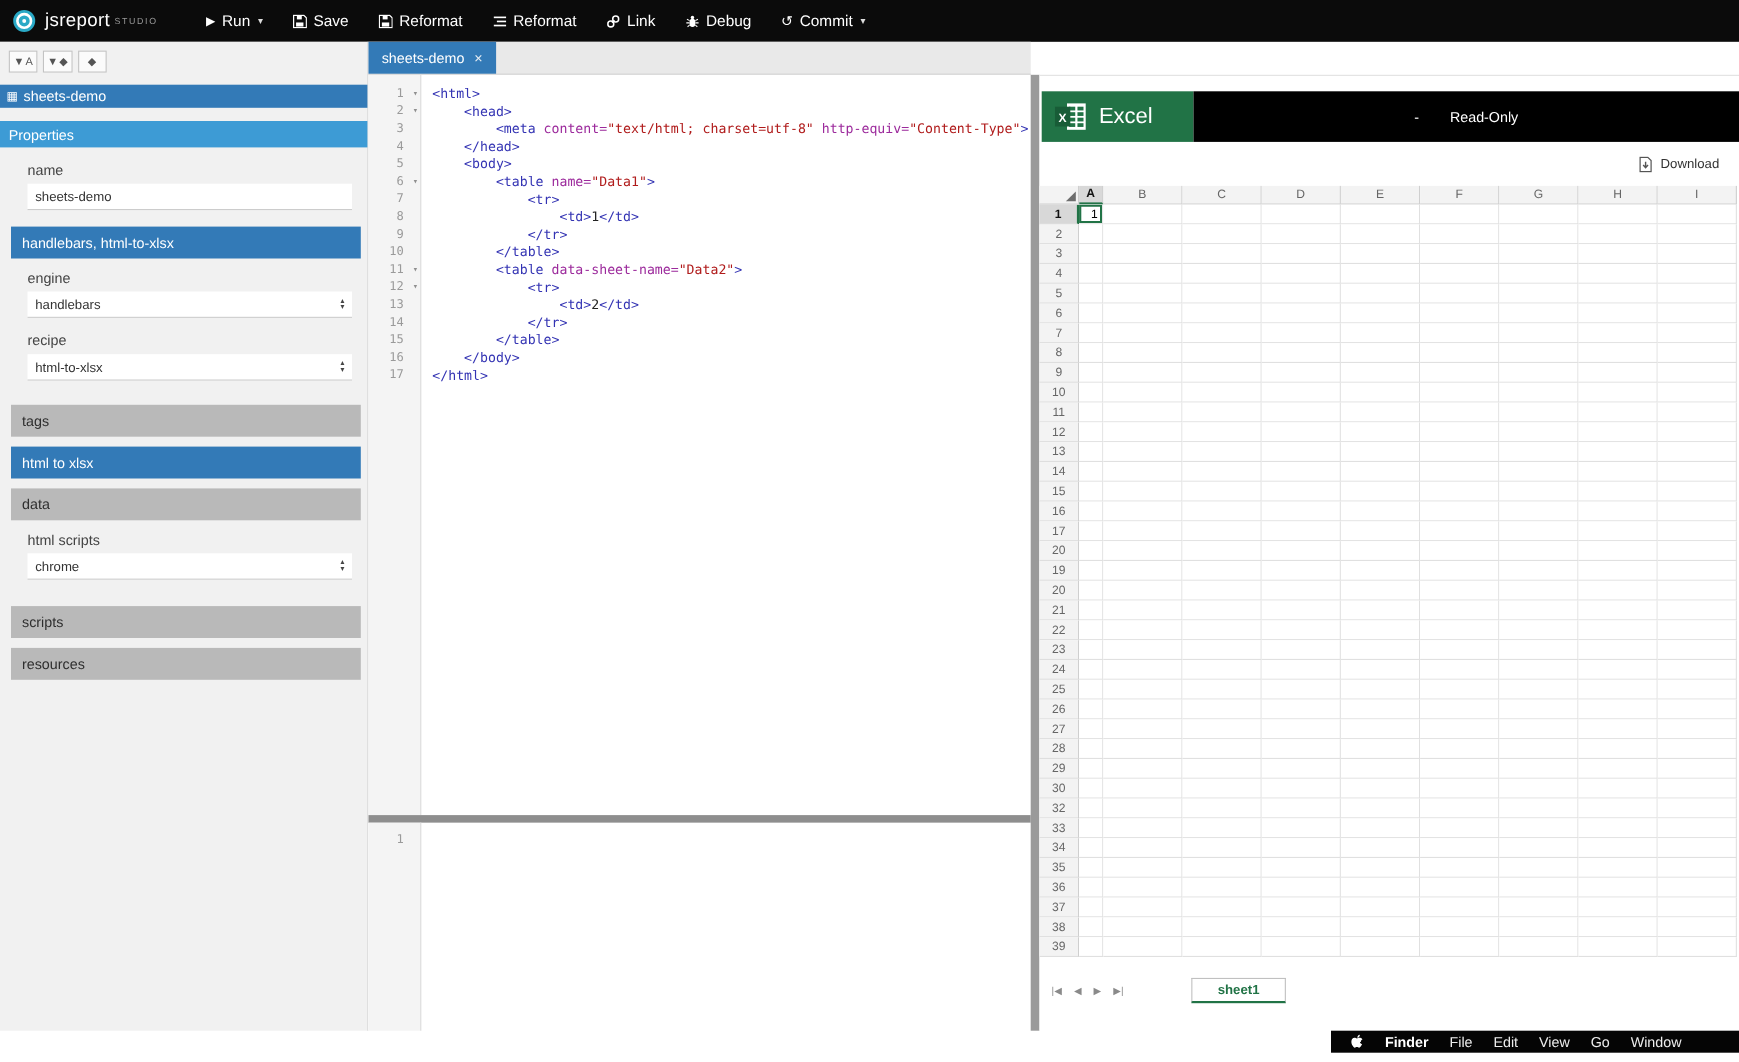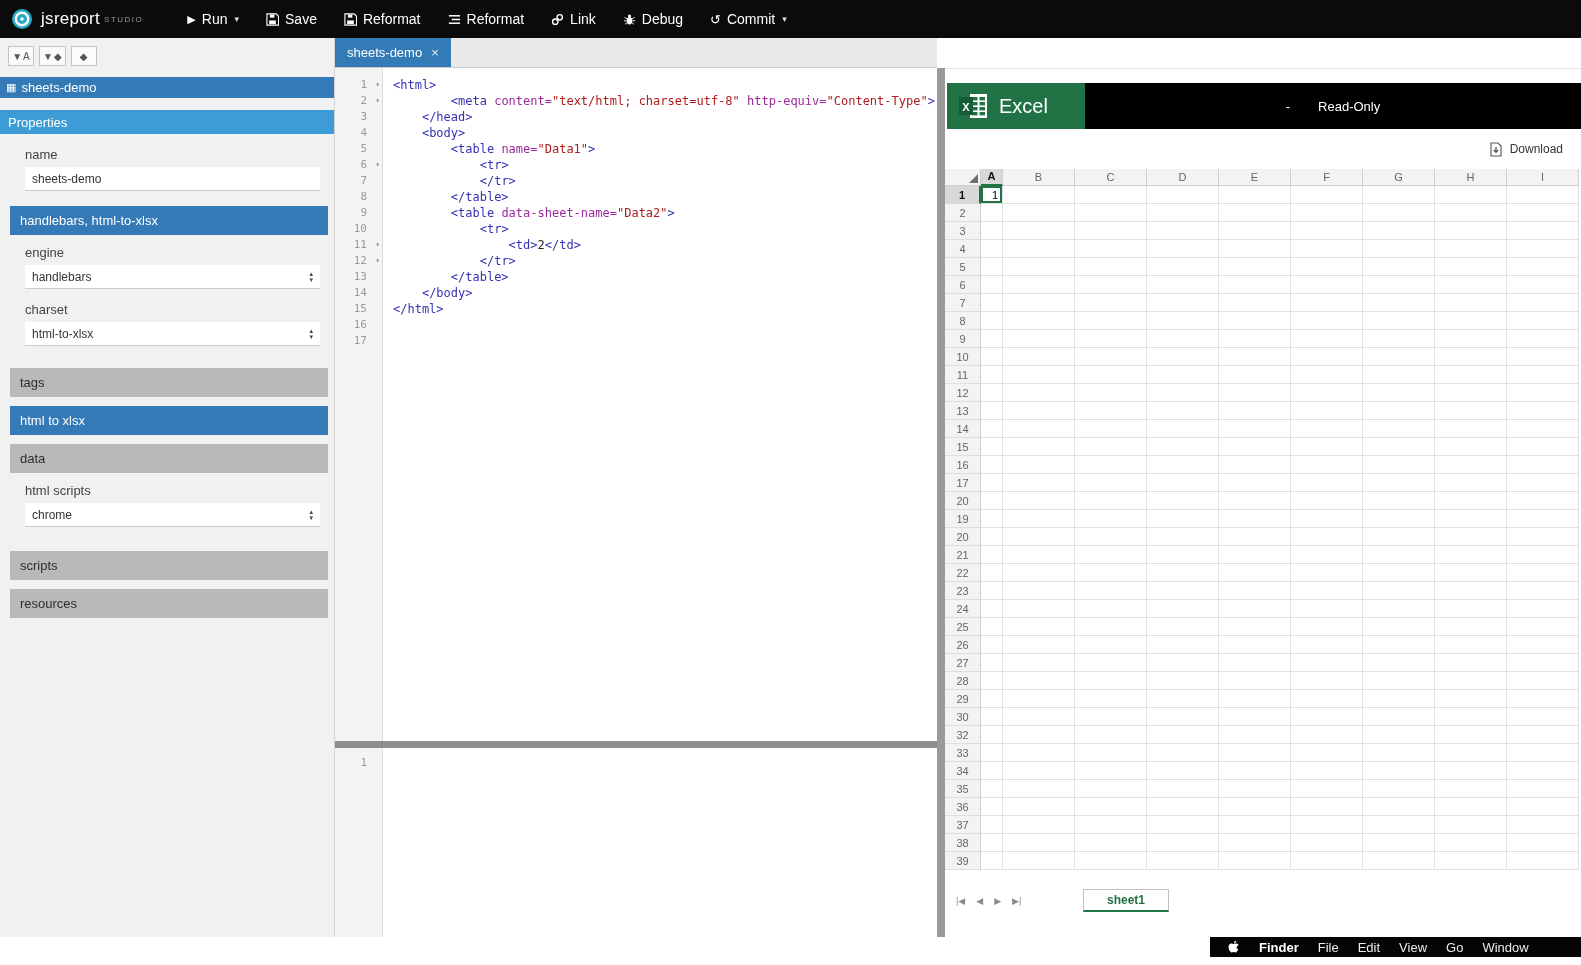--- a/index.html
+++ b/index.html
@@ -231,21 +231,21 @@
 
   <div class="field-label" style="margin-top:10px;">engine</div>
   <div class="select-box">
     <span class="val">handlebars</span>
     <span class="updown">
         <span>▴</span>
         <span>▾</span>
       </span>
   </div>
 
-  <div class="field-label">charset</div>
+  <div class="field-label">recipe</div>
   <div class="select-box">
     <span class="val">html-to-xlsx</span>
     <span class="updown">
         <span>▴</span>
         <span>▾</span>
       </span>
   </div>
 
   <div class="section-header section-gray mt-lg">tags</div>
   <div class="section-header section-blue">html to xlsx</div>
@@ -287,25 +287,27 @@
         <div class="gut-line"><span>11</span><span class="fold">▾</span></div>
         <div class="gut-line"><span>12</span><span class="fold">▾</span></div>
         <div class="gut-line"><span>13</span></div>
         <div class="gut-line"><span>14</span></div>
         <div class="gut-line"><span>15</span></div>
         <div class="gut-line"><span>16</span></div>
         <div class="gut-line"><span>17</span></div>
       </div>
     <div id="code-lines">
         <div class="code-line"><span class="tk-tag">&lt;html&gt;</span></div>
+        <div class="code-line"><span class="tk-pln">    </span><span class="tk-tag">&lt;head&gt;</span></div>
         <div class="code-line"><span class="tk-pln">        </span><span class="tk-tag">&lt;meta </span><span class="tk-attr">content=</span><span class="tk-str">"text/html; charset=utf-8"</span><span class="tk-pln"> </span><span class="tk-attr">http-equiv=</span><span class="tk-str">"Content-Type"</span><span class="tk-tag">&gt;</span></div>
         <div class="code-line"><span class="tk-pln">    </span><span class="tk-tag">&lt;/head&gt;</span></div>
         <div class="code-line"><span class="tk-pln">    </span><span class="tk-tag">&lt;body&gt;</span></div>
         <div class="code-line"><span class="tk-pln">        </span><span class="tk-tag">&lt;table </span><span class="tk-attr">name=</span><span class="tk-str">"Data1"</span><span class="tk-tag">&gt;</span></div>
         <div class="code-line"><span class="tk-pln">            </span><span class="tk-tag">&lt;tr&gt;</span></div>
+        <div class="code-line"><span class="tk-pln">                </span><span class="tk-tag">&lt;td&gt;</span><span class="tk-pln">1</span><span class="tk-tag">&lt;/td&gt;</span></div>
         <div class="code-line"><span class="tk-pln">            </span><span class="tk-tag">&lt;/tr&gt;</span></div>
         <div class="code-line"><span class="tk-pln">        </span><span class="tk-tag">&lt;/table&gt;</span></div>
         <div class="code-line"><span class="tk-pln">        </span><span class="tk-tag">&lt;table </span><span class="tk-attr">data-sheet-name=</span><span class="tk-str">"Data2"</span><span class="tk-tag">&gt;</span></div>
         <div class="code-line"><span class="tk-pln">            </span><span class="tk-tag">&lt;tr&gt;</span></div>
         <div class="code-line"><span class="tk-pln">                </span><span class="tk-tag">&lt;td&gt;</span><span class="tk-pln">2</span><span class="tk-tag">&lt;/td&gt;</span></div>
         <div class="code-line"><span class="tk-pln">            </span><span class="tk-tag">&lt;/tr&gt;</span></div>
         <div class="code-line"><span class="tk-pln">        </span><span class="tk-tag">&lt;/table&gt;</span></div>
         <div class="code-line"><span class="tk-pln">    </span><span class="tk-tag">&lt;/body&gt;</span></div>
         <div class="code-line"><span class="tk-tag">&lt;/html&gt;</span></div>
       </div>

